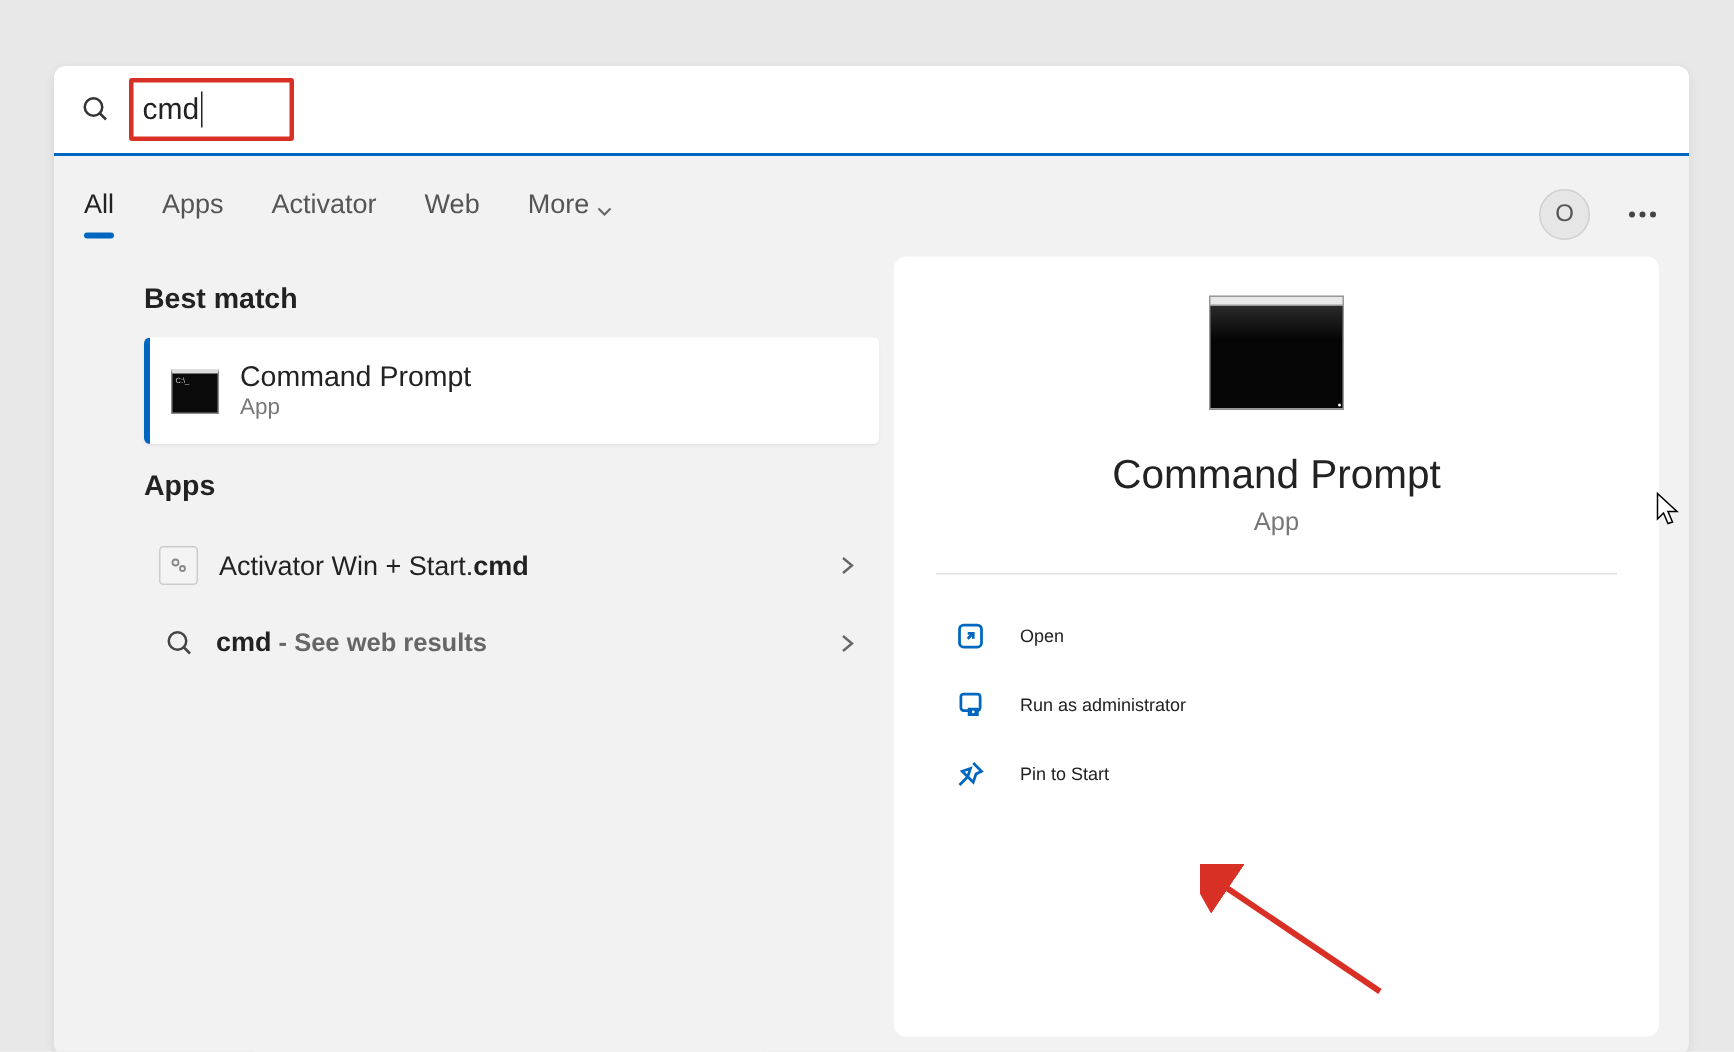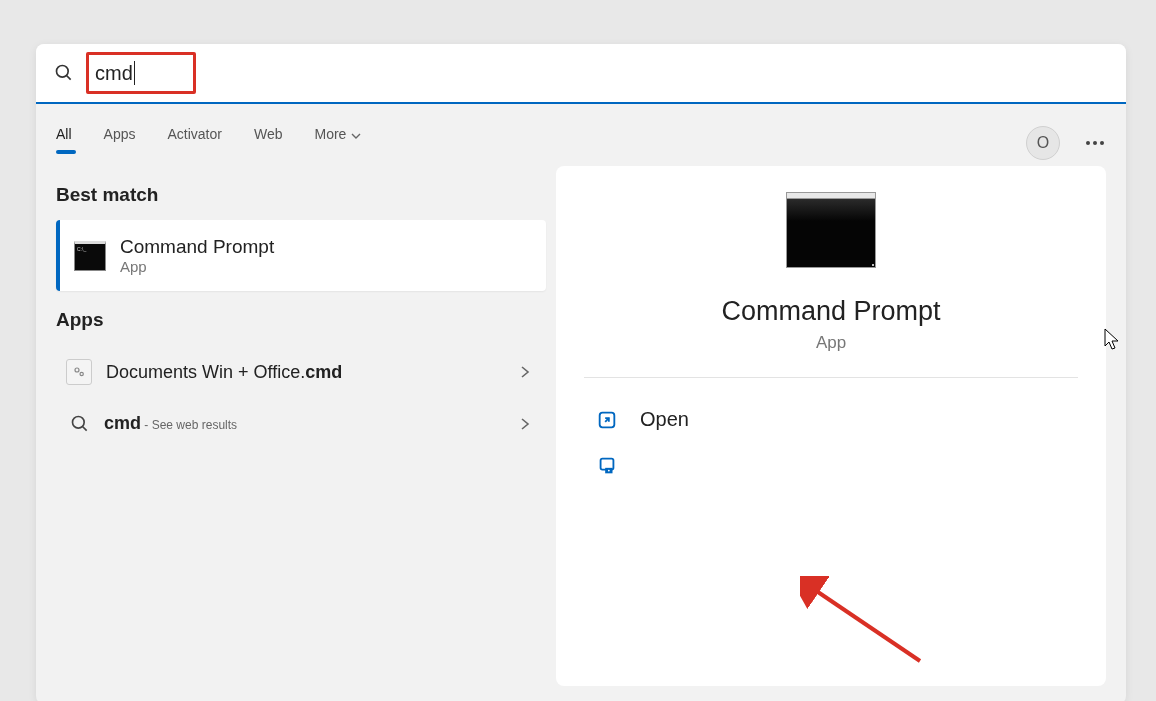--- a/index.html
+++ b/index.html
@@ -33,36 +33,36 @@
     .search-text { font-size: 20px; color: #222; }
     .cursor { width: 1px; height: 24px; background: #222; display: inline-block; margin-left: 1px; animation: blink 1s infinite; }
     @keyframes blink { 50% { opacity: 0; } }
     
     .tabs-row {
       display: flex; align-items: center;
       padding: 22px 20px 18px 20px;
       gap: 32px;
       position: relative;
     }
-    .tab { font-size: 14px; color: #555; cursor: pointer; padding-bottom: 6px; }
+    .tab { font-size: 18px; color: #555; cursor: pointer; padding-bottom: 6px; }
     .tab.active { color: #222; font-weight: 500; position: relative; }
     .tab.active::after {
       content: ''; position: absolute; left: 0; bottom: -6px;
       width: 20px; height: 4px; background: #0067c0; border-radius: 2px;
     }
     .tab-more { display: inline-flex; align-items: flex-end; gap: 4px; }
     .chev-down { width: 12px; height: 12px; }
     
     .right-controls { position: absolute; right: 22px; top: 22px; display: flex; align-items: center; gap: 26px; }
     .avatar { width: 34px; height: 34px; border-radius: 50%; background: #e6e6e6; display: flex; align-items: center; justify-content: center; border: 1px solid #d0d0d0; font-size: 16px; color: #555; }
     .dots { display: flex; gap: 3px; cursor: pointer; }
     .dots span { width: 4px; height: 4px; background: #444; border-radius: 50%; }
     
     .content { display: flex; padding: 0 20px; height: calc(100% - 140px); }
-    .left-col { width: 490px; }
+    .left-col { width: 490px; margin-left: 40px; }
     
     .section-title { font-size: 19px; font-weight: 600; color: #222; margin: 18px 0 14px 0; }
     
     .best-match-item {
       background: #fff;
       border-left: 4px solid #0067c0;
       border-radius: 4px;
       padding: 16px 10px 16px 14px;
       display: flex; align-items: center; gap: 14px;
       margin-bottom: 8px;
@@ -84,21 +84,21 @@
     }
     .list-item .chev-right { position: absolute; right: 16px; width: 10px; height: 14px; color: #666; }
     .gear-icon-small {
       width: 26px; height: 26px; background: #f4f4f4;
       border: 1px solid #ccc; border-radius: 3px;
       display: flex; align-items: center; justify-content: center;
       font-size: 13px; color: #888; flex-shrink: 0;
     }
     .list-label { font-size: 18px; color: #222; }
     .list-label .bold { font-weight: 600; }
-    .list-label .suffix { color: #666; font-size: 12px; }
+    .list-label .suffix { color: #666; font-size: 17px; font-weight: bold; }
     .mag-icon-small { width: 20px; height: 20px; color: #444; flex-shrink: 0; margin-left: 4px; }
     
     .right-col {
       flex: 1; background: #fff; border-radius: 8px;
       margin-left: 10px; padding: 28px;
       display: flex; flex-direction: column; align-items: center;
     }
     .cmd-icon-large {
       width: 90px; height: 70px; background: #050505;
       border: 1px solid #999;
@@ -108,21 +108,21 @@
     .cmd-icon-large .gloss { position: absolute; top: 0; left: 0; right: 0; height: 22px; background: linear-gradient(180deg, rgba(80,80,80,0.5), transparent); }
     .cmd-icon-large .dot { position: absolute; bottom: 1px; right: 1px; width: 2px; height: 2px; background: #fff; border-radius: 50%; }
     
     .detail-title { font-size: 27px; color: #222; margin-top: 28px; font-weight: 400; }
     .detail-sub { font-size: 17px; color: #777; margin-top: 6px; margin-bottom: 24px; }
     .divider { width: 100%; height: 1px; background: #e3e3e3; margin-bottom: 18px; }
     
     .action-list { width: 100%; padding: 0 12px; }
     .action-item { display: flex; align-items: center; gap: 22px; padding: 12px 0; cursor: pointer; }
     .action-icon { width: 22px; height: 22px; display: flex; align-items: center; justify-content: center; color: #0067c0; flex-shrink: 0; }
-    .action-label { font-size: 20px; color: #222; }
+    .action-label { font-size: 12px; color: #222; }
     
     .arrow-annotation {
       position: absolute;
       left: 800px; top: 576px;
       width: 130px; height: 90px;
       pointer-events: none;
     }
     .mouse-cursor {
       position: absolute; left: 1104px; top: 328px;
       pointer-events: none;
@@ -181,21 +181,21 @@
 
       <div class="section-title">Apps</div>
       <div class="list-item">
         <div class="gear-icon-small">
           <svg viewBox="0 0 24 24" width="16" height="16" fill="none" stroke="#888" stroke-width="1.8">
               <circle cx="9" cy="9" r="3"></circle>
               <circle cx="16" cy="15" r="2.5"></circle>
             </svg>
         </div>
         <span class="list-label">
-          <span>Documents Win + Office.</span><span class="bold">cmd</span>
+          <span>Activator Win + Start.</span><span class="bold">cmd</span>
         </span>
         <svg class="chev-right" viewBox="0 0 10 14" fill="none" stroke="currentColor" stroke-width="1.6">
             <polyline points="2,2 8,7 2,12"></polyline>
           </svg>
       </div>
 
       <div class="list-item">
         <span class="mag-icon-small">
           <svg viewBox="0 0 24 24" fill="none" stroke="currentColor" stroke-width="2">
               <circle cx="10" cy="10" r="7"></circle>
@@ -234,20 +234,29 @@
           <span class="action-label">Open</span>
         </div>
         <div class="action-item">
           <span class="action-icon">
             <svg viewBox="0 0 24 24" fill="currentColor">
                 <rect x="5" y="4" width="14" height="12" rx="2" fill="none" stroke="currentColor" stroke-width="2"></rect>
                 <path d="M10 14 L10 20 L18 20 L18 14 Z" fill="currentColor"></path>
                 <circle cx="14" cy="17" r="1" fill="#fff"></circle>
               </svg>
           </span>
+          <span class="action-label">Run as administrator</span>
+        </div>
+        <div class="action-item">
+          <span class="action-icon">
+            <svg viewBox="0 0 24 24" fill="none" stroke="currentColor" stroke-width="2">
+                <path d="M14 4 L20 10 L16 12 L14 18 L10 14 L4 20 M10 14 L6 10 L12 8 Z"></path>
+              </svg>
+          </span>
+          <span class="action-label">Pin to Start</span>
         </div>
       </div>
     </div>
   </div>
 </div>
 
 <svg class="arrow-annotation" viewBox="0 0 130 90">
   <defs>
       <marker id="ah" markerWidth="10" markerHeight="10" refX="2" refY="5" orient="auto">
         <polygon points="0,0 10,5 0,10" fill="#d93025"></polygon>

